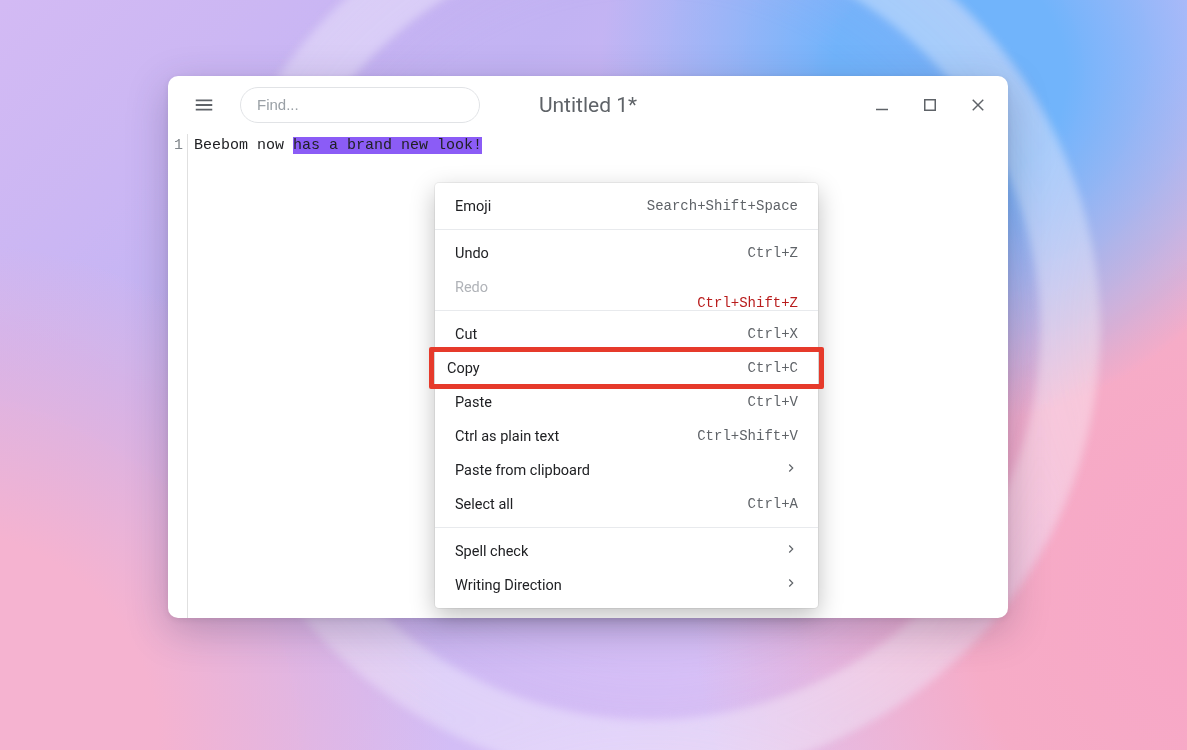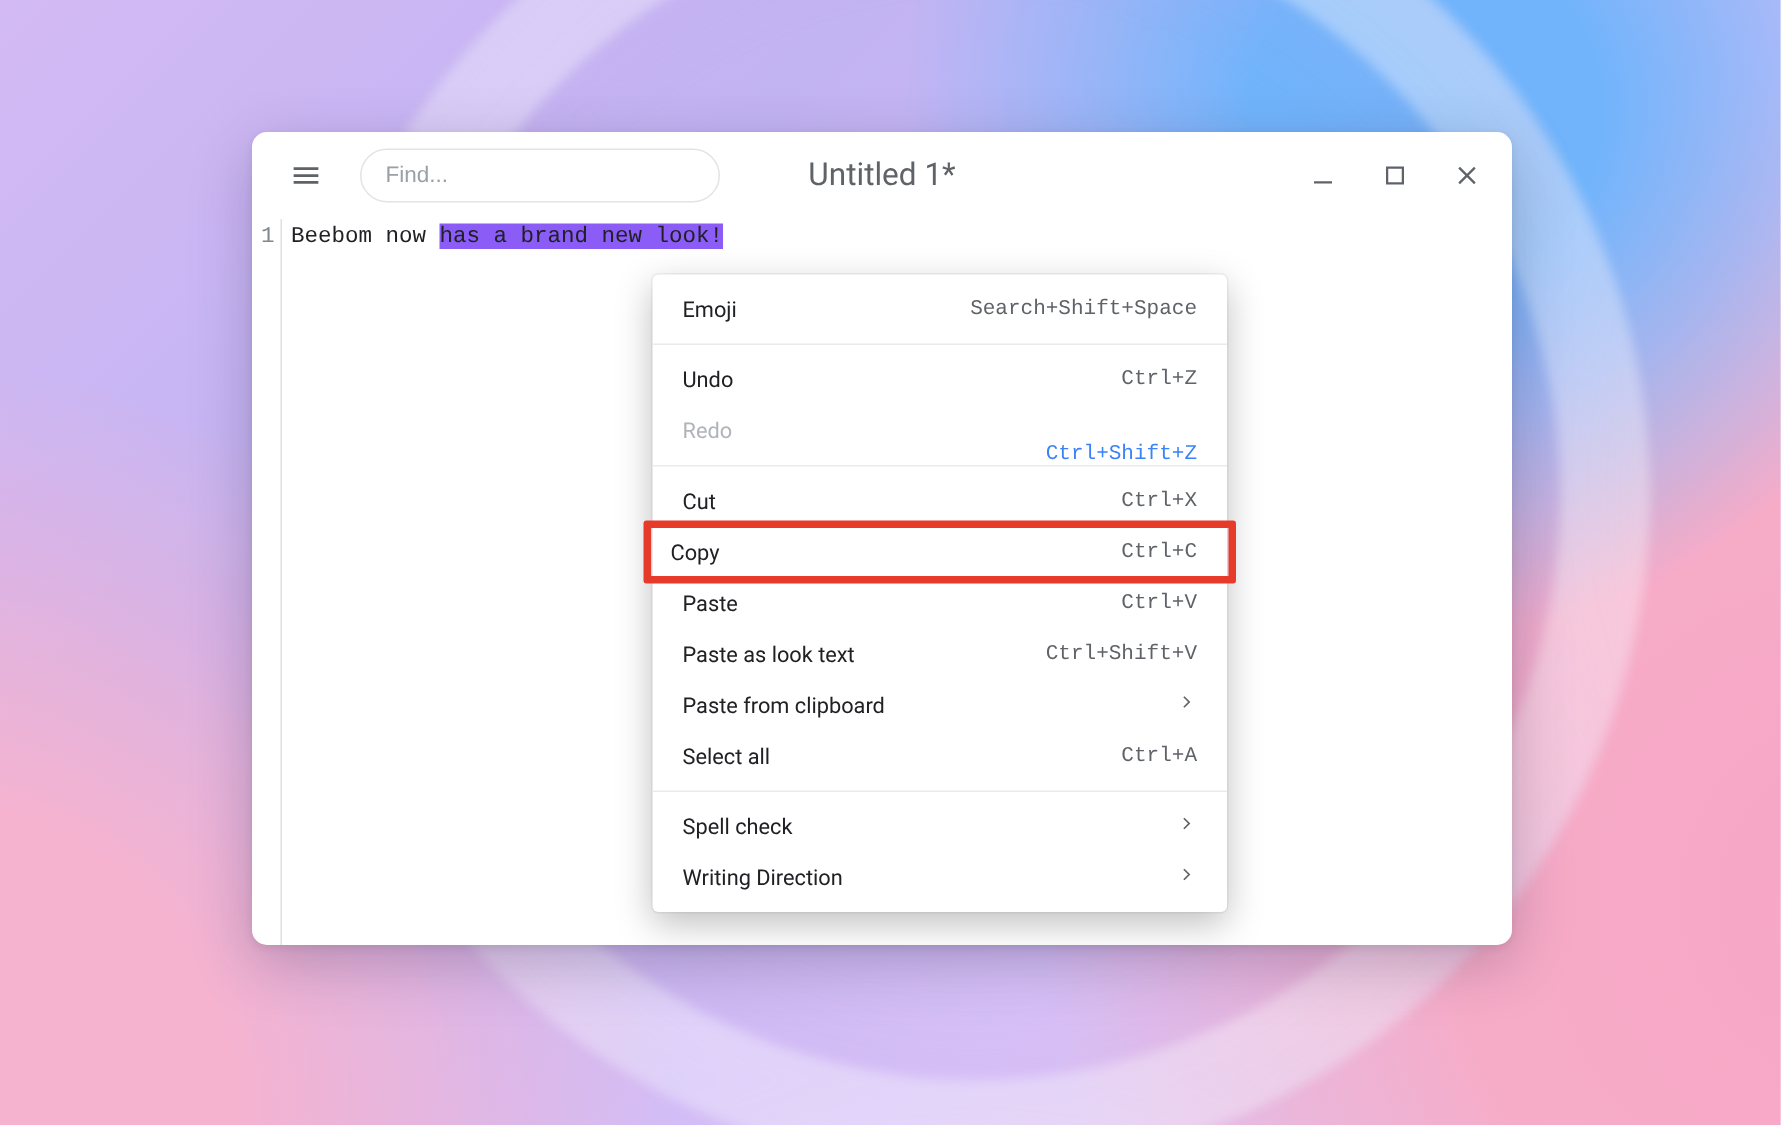--- a/index.html
+++ b/index.html
@@ -22,21 +22,21 @@
     border-radius: 50%;
     border: 60px solid rgba(255,255,255,0.35);
     box-sizing: border-box;
     background: radial-gradient(circle at 50% 50%, rgba(255,255,255,0) 60%, rgba(187,159,232,0.3) 100%);
     filter: blur(4px);
   }
 
   
   .app-window {
     position: absolute;
-    left: 168px; top: 88px;
+    left: 168px; top: 76px;
     width: 840px; height: 542px;
     background: #ffffff;
     border-radius: 10px;
     box-shadow: 0 12px 40px rgba(50,40,80,0.28), 0 2px 6px rgba(0,0,0,0.08);
     overflow: hidden;
   }
 
   .titlebar {
     height: 58px;
     display: flex;
@@ -124,21 +124,21 @@
   }
   .menu-item {
     height: 34px;
     display: flex; align-items: center;
     padding: 0 20px;
     justify-content: space-between;
     cursor: pointer;
   }
   .menu-item.disabled { color: #b0b3b8; cursor: default; }
   .menu-item .shortcut { color: #5f6368; font-size: 14px; font-family: Liberation Mono, monospace; }
-  .menu-item.disabled .shortcut { color: #3b82f6; margin-top: 32px; }
+  .menu-item.disabled .shortcut { color: #b91c1c; margin-top: 32px; }
   .menu-item .chev { color: #5f6368; }
   .menu-sep { height: 1px; background: #e8eaed; margin: 6px 0; }
 
   
   .highlight-box {
     position: absolute;
     left: -6px; right: -6px;
     height: 42px;
     border: 5px solid #e63a2b;
     border-radius: 2px;
@@ -212,21 +212,21 @@
     <div class="menu-item" style="position: relative; padding-left: 12px;">
       <span>Copy</span>
       <span class="shortcut">Ctrl+C</span>
       <div class="highlight-box" style="top: -4px;"></div>
     </div>
     <div class="menu-item" style="position: relative;">
       <span>Paste</span>
       <span class="shortcut">Ctrl+V</span>
     </div>
     <div class="menu-item" style="position: relative;">
-      <span>Paste as look text</span>
+      <span>Ctrl as plain text</span>
       <span class="shortcut">Ctrl+Shift+V</span>
     </div>
     <div class="menu-item" style="position: relative;">
       <span>Paste from clipboard</span>
       <span class="chev"><svg width="14" height="14" viewBox="0 0 24 24">
           <path d="M9 6l6 6-6 6" fill="none" stroke="#5f6368" stroke-width="2"></path>
         </svg></span>
     </div>
     <div class="menu-item" style="position: relative; align-items: center;">
       <span>Select all</span>

